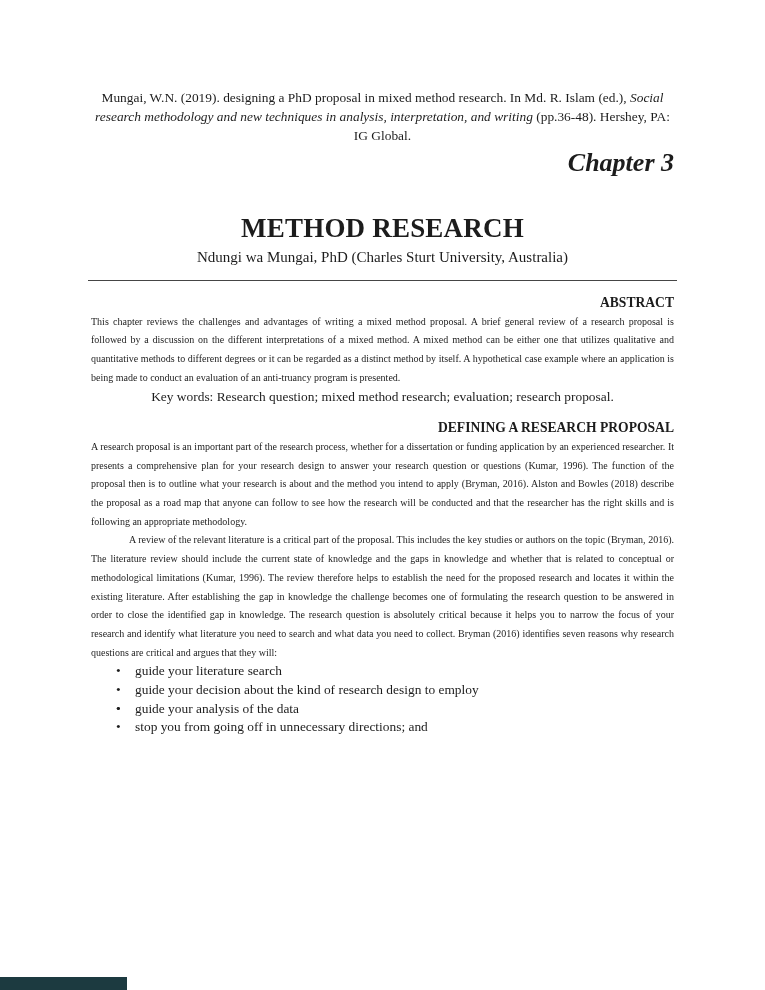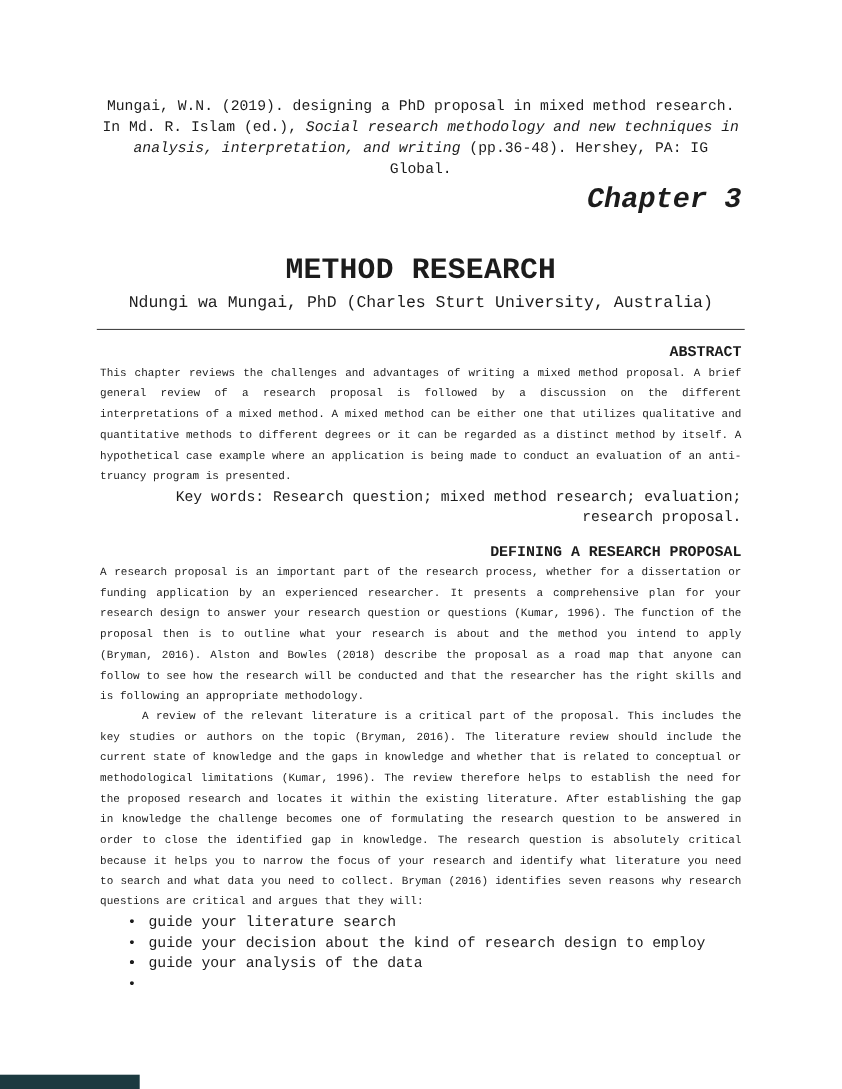--- a/index.html
+++ b/index.html
@@ -6,21 +6,21 @@
     margin: 0;
     padding: 0;
     background: #ffffff;
   }
   .page {
     position: relative;
     width: 765px;
     height: 990px;
     background: #ffffff;
     overflow: hidden;
-    font-family: Liberation Mono, monospace;
+    font-family: Liberation Serif, serif;
     color: #1c1c1c;
   }
   .content {
     position: absolute;
     left: 91px;
     top: 88px;
     width: 583px;
   }
   .citation {
     margin: 0;
@@ -69,21 +69,21 @@
     line-height: 18.7px;
     text-align: justify;
   }
   .indent-first {
     text-indent: 38px;
   }
   .keywords {
     margin: 0;
     font-size: 13.4px;
     line-height: 18.7px;
-    text-align: right;
+    text-align: center;
   }
   .bullets {
     margin: 0;
     padding: 0;
     list-style: none;
   }
   .bullets li {
     position: relative;
     margin: 0;
     padding-left: 44px;
@@ -130,19 +130,19 @@
 
     <p class="body-par">A research proposal is an important part of the research process, whether for a dissertation or funding application by an experienced researcher. It presents a comprehensive plan for your research design to answer your research question or questions (Kumar, 1996). The function of the proposal then is to outline what your research is about and the method you intend to apply (Bryman, 2016). Alston and Bowles (2018) describe the proposal as a road map that anyone can follow to see how the research will be conducted and that the researcher has the right skills and is following an appropriate methodology.</p>
 
     <p class="body-par indent-first">A review of the relevant literature is a critical part of the proposal. This includes the key studies or authors on the topic (Bryman, 2016). The literature review should include the current state of knowledge and the gaps in knowledge and whether that is related to conceptual or methodological limitations (Kumar, 1996). The review therefore helps to establish the need for the proposed research and locates it within the existing literature. After establishing the gap in knowledge the challenge becomes one of formulating the research question to be answered in order to close the identified gap in knowledge. The research question is absolutely critical because it helps you to narrow the focus of your research and identify what literature you need to search and what data you need to collect. Bryman (2016) identifies seven reasons why research questions are critical and argues that they will:</p>
 
     <ul class="bullets">
       <li><span class="bullet-marker">•</span><span>guide your literature search</span></li>
       <li><span class="bullet-marker">•</span><span>guide your decision about the kind of research design to employ</span></li>
       <li><span class="bullet-marker">•</span></li>
       <li><span class="bullet-marker">•</span><span>guide your analysis of the data</span></li>
-      <li><span class="bullet-marker">•</span></li>
+      <li><span class="bullet-marker">•</span><span>stop you from going off in unnecessary directions; and</span></li>
     </ul>
 
   </div>
 
   <div class="next-page-edge"></div>
 </div>
 
 </body></html>

